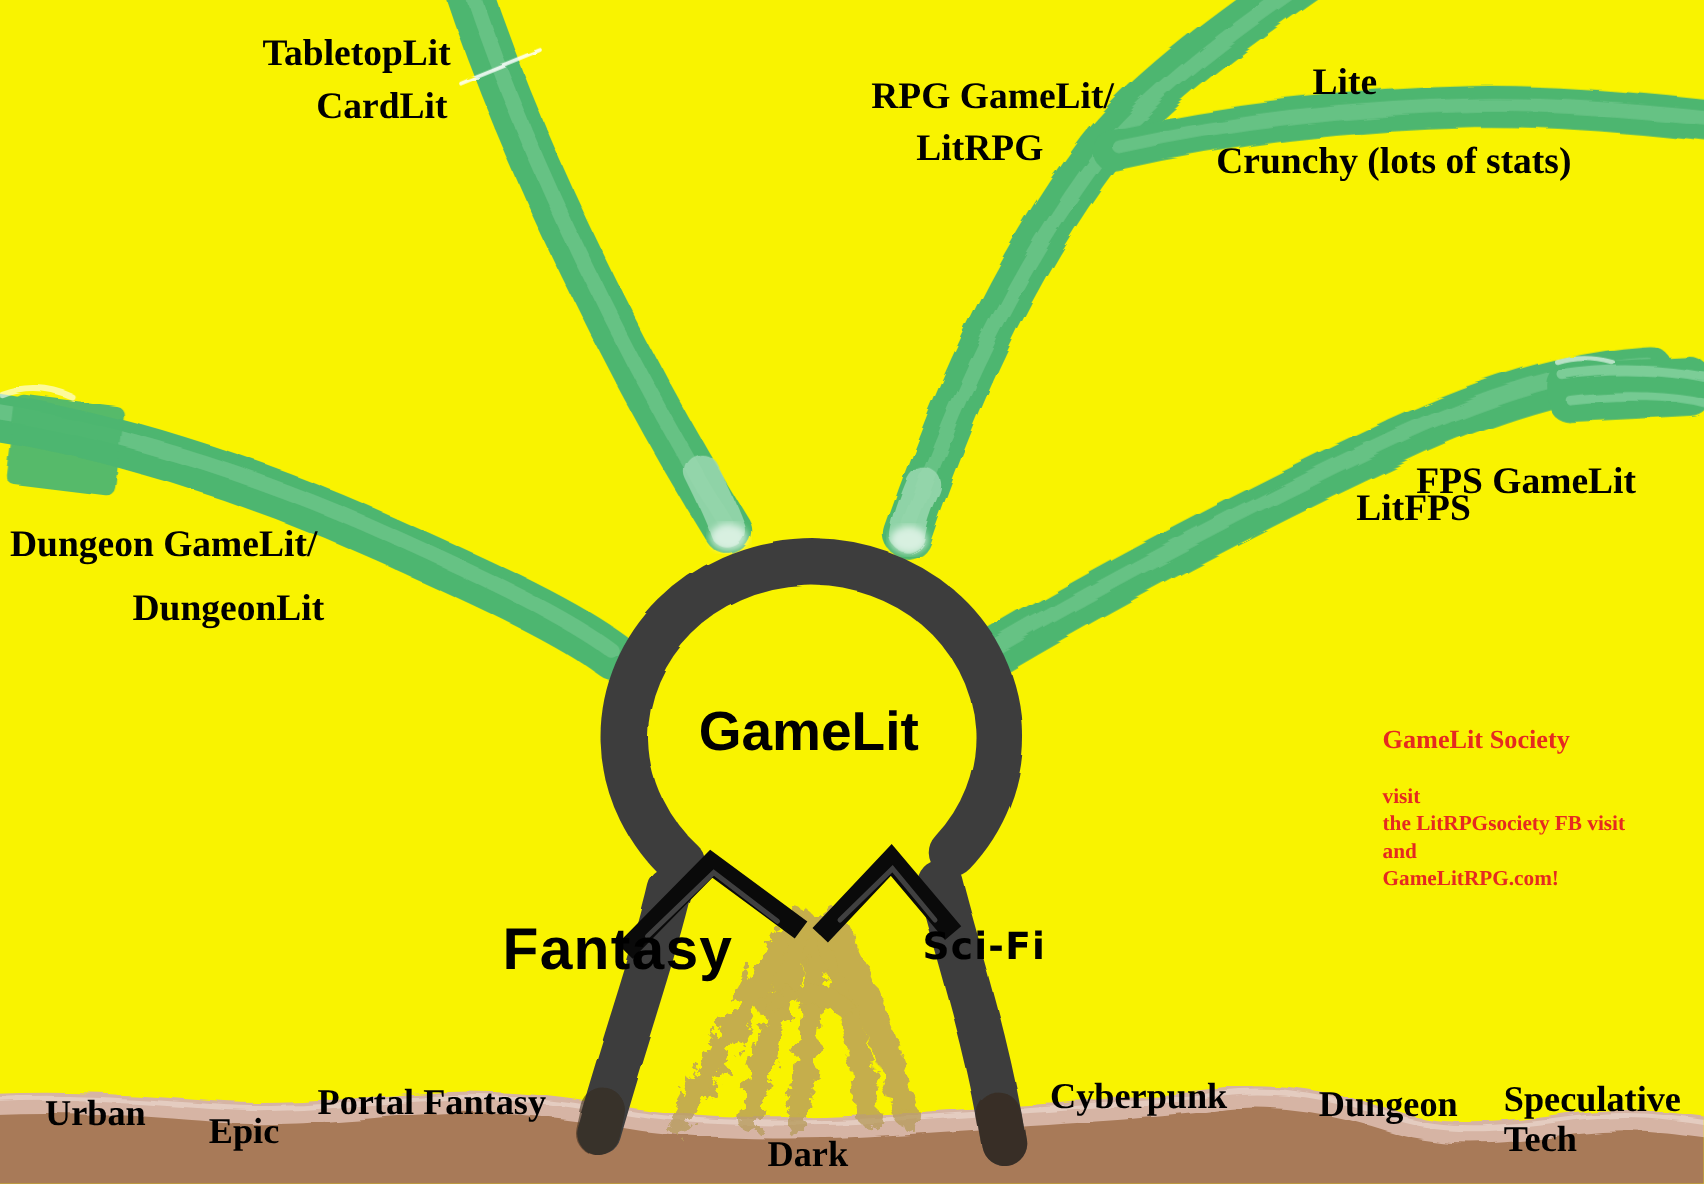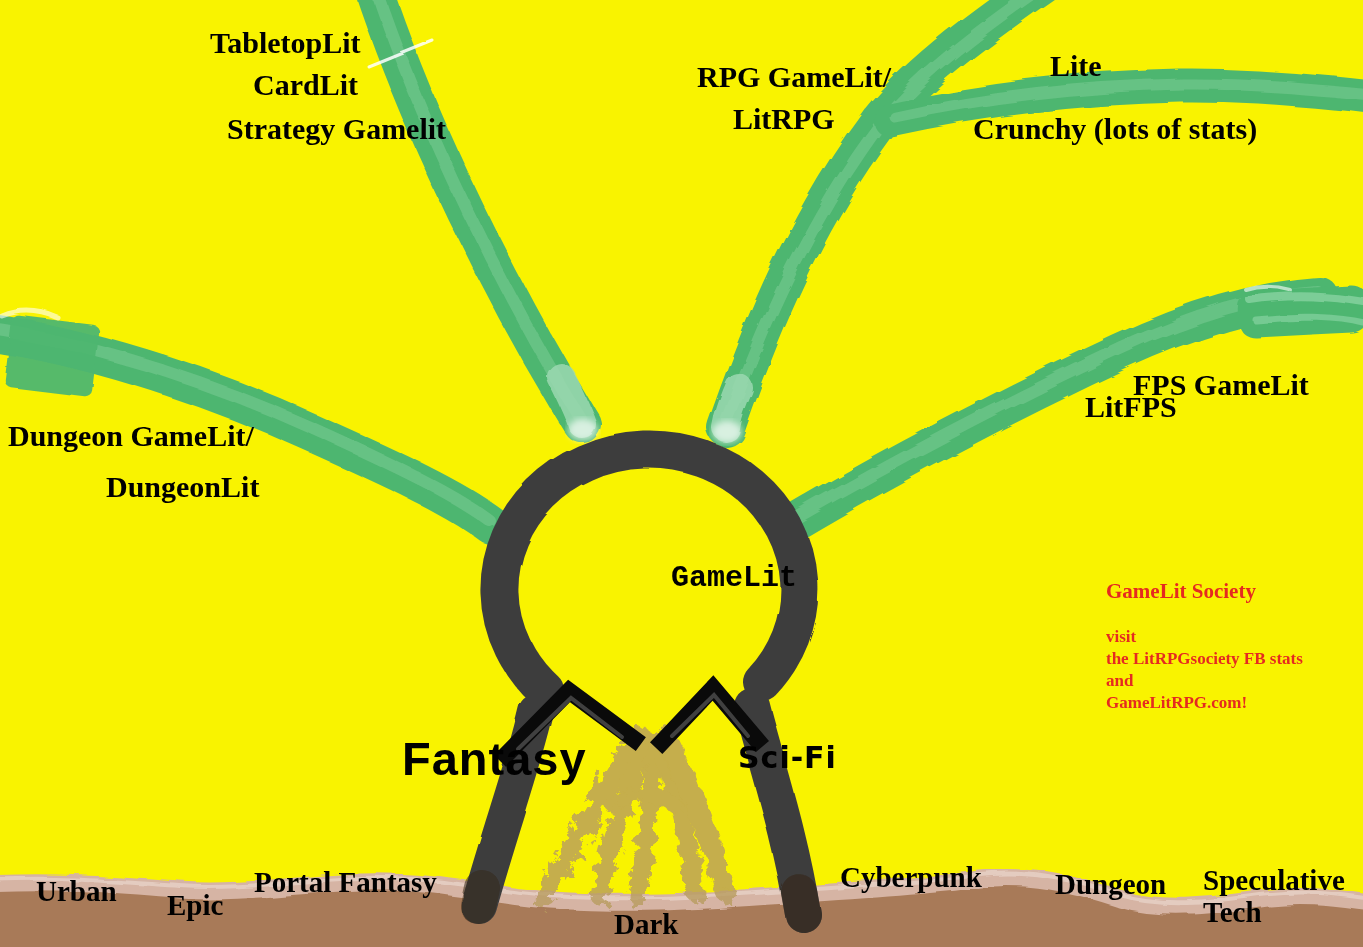--- a/index.html
+++ b/index.html
@@ -10,22 +10,22 @@
   }
   html,body{margin:0;padding:0;}
   body{width:1363px;height:947px;overflow:hidden;background:var(--background);
        font-family:"Liberation Serif",serif;}
   .stage{position:relative;width:1363px;height:947px;border-radius:11px;}
   .stage svg{position:absolute;left:0;top:0;}
   .lbl{position:absolute;font-family:"Liberation Serif",serif;font-weight:bold;
        color:var(--text-black);white-space:nowrap;line-height:1.05;}
   .sz30{font-size:30px;}
   .sz29{font-size:29px;}
-  .root-title{font-family:Liberation Mono, monospace;font-size:30px;font-weight:bold;
-              width:300px;text-align:right;letter-spacing:0px;}
+  .root-title{font-family:Liberation Sans, sans-serif;font-size:44px;font-weight:bold;
+              width:300px;text-align:center;letter-spacing:0px;}
   .fantasy-lbl{font-family:Liberation Sans, sans-serif;font-size:47px;letter-spacing:1px;}
   .scifi-lbl{font-family:"DejaVu Sans",sans-serif;font-size:30px;letter-spacing:1px;}
   .wrap{white-space:normal;width:168px;line-height:1.12;}
   .credit-head{color:var(--credit-red);font-size:21px;}
   .credit-line{color:var(--credit-red);font-size:17px;text-align:right;}
   
   .branch{stroke:var(--branch-green);fill:none;stroke-linecap:round;}
   .branch-streak{stroke:var(--branch-green-light);fill:none;stroke-linecap:round;opacity:.45;}
   .blob{fill:var(--branch-green);}
   .gray{stroke:var(--ring-gray);fill:none;stroke-linecap:round;}
@@ -132,21 +132,20 @@
     <g>
       <path class="arrow" stroke-width="17" d="M 506,755 L 569,691 L 634,739"></path>
       <path class="arrow-shine" stroke-width="4" d="M 518,749 L 571,698 L 622,737"></path>
       <path class="arrow" stroke-width="17" d="M 662,742 L 713,688 L 757,740"></path>
       <path class="arrow-shine" stroke-width="4" d="M 672,736 L 714,695 L 748,736"></path>
     </g>
   </svg>
 
   <div class="lbl sz30" style="left:210px;top:27px;">TabletopLit</div>
   <div class="lbl sz30" style="left:253px;top:69px;">CardLit</div>
-  <div class="lbl sz30" style="left:227px;top:113px;">Strategy Gamelit</div>
 
   <div class="lbl sz30" style="left:697px;top:61px;">RPG GameLit/</div>
   <div class="lbl sz30" style="left:733px;top:103px;">LitRPG</div>
   <div class="lbl sz30" style="left:1050px;top:8px;margin-top:42px;">Lite</div>
   <div class="lbl sz30" style="left:973px;top:113px;">Crunchy (lots of stats)</div>
 
   <div class="lbl sz30" style="left:8px;top:420px;">Dungeon GameLit/</div>
   <div class="lbl sz30" style="left:106px;top:460px;margin-top:11px;">DungeonLit</div>
 
   <div class="lbl sz30" style="left:1133px;top:369px;">FPS GameLit</div>
@@ -160,17 +159,17 @@
   <div class="lbl sz29" style="left:36px;top:876px;">Urban</div>
   <div class="lbl sz29" style="left:167px;top:890px;">Epic</div>
   <div class="lbl sz29" style="left:254px;top:867px;">Portal Fantasy</div>
   <div class="lbl sz29" style="left:614px;top:909px;">Dark</div>
   <div class="lbl sz29" style="left:840px;top:862px;">Cyberpunk</div>
   <div class="lbl sz29" style="left:1055px;top:869px;">Dungeon</div>
   <div class="lbl sz29 wrap" style="left:1203px;top:864px;">Speculative Tech</div>
 
   <div class="lbl credit-head" style="left:1106px;top:580px;">GameLit Society</div>
   <div class="lbl credit-line" style="left:1106px;top:628px;">visit</div>
-  <div class="lbl credit-line" style="left:1106px;top:650px;">the LitRPGsociety FB stats</div>
+  <div class="lbl credit-line" style="left:1106px;top:650px;">the LitRPGsociety FB visit</div>
   <div class="lbl credit-line" style="left:1106px;top:672px;">and</div>
   <div class="lbl credit-line" style="left:1106px;top:694px;">GameLitRPG.com!</div>
 
 </div>
 
 </body></html>

